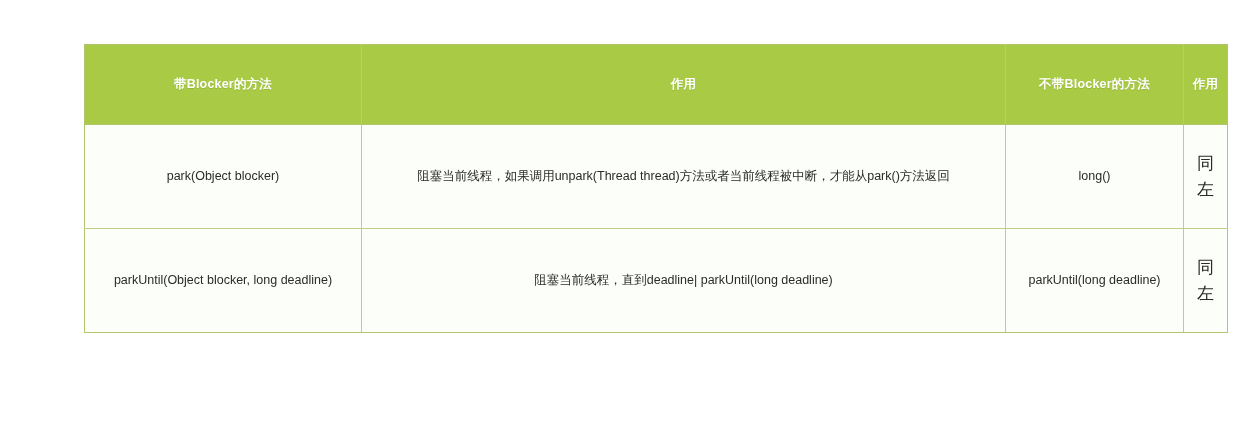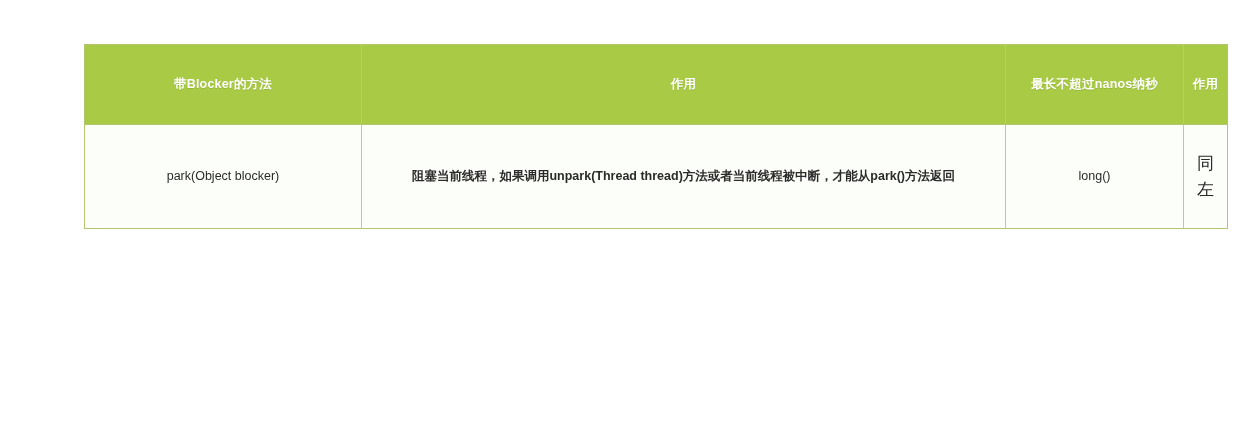--- a/index.html
+++ b/index.html
@@ -68,47 +68,53 @@
     line-height: 1.5;
   }
   tbody td:last-child { border-right: none; }
   tbody tr:last-child td { border-bottom: none; }
 
   tbody tr.row-odd td { background: #fcfefa; }
   tbody tr.row-even td { background: #eaf3d4; }
 
   tbody tr { height: 104px; }
 
-  .cell-desc { font-size: 12.5px; font-weight: bold; }
+  .cell-desc { font-size: 12.5px; }
   .cell-mono { font-size: 12.5px; }
   .cell-short { font-size: 17px; }
 </style>
 </head>
 <body>
 
 <div class="page">
   <div class="table-wrap">
     <table class="method-table">
       <colgroup>
         <col class="c1">
           <col class="c2">
           <col class="c3">
           <col class="c4">
       </colgroup>
       <thead>
         <tr>
           <th>带Blocker的方法</th>
           <th>作用</th>
-          <th>最长不超过nanos纳秒</th>
+          <th>不带Blocker的方法</th>
           <th>作用</th>
         </tr>
       </thead>
       <tbody>
         <tr class="row-odd">
           <td class="cell-mono">park(Object blocker)</td>
           <td class="cell-desc">阻塞当前线程，如果调用unpark(Thread thread)方法或者当前线程被中断，才能从park()方法返回</td>
           <td class="cell-mono">long()</td>
           <td class="cell-short">同左</td>
         </tr>
+        <tr class="row-odd">
+          <td class="cell-mono">parkUntil(Object blocker, long deadline)</td>
+          <td class="cell-desc">阻塞当前线程，直到deadline| parkUntil(long deadline)</td>
+          <td class="cell-mono">parkUntil(long deadline)</td>
+          <td class="cell-short">同左</td>
+        </tr>
       </tbody>
     </table>
   </div>
 </div>
 
 </body></html>

